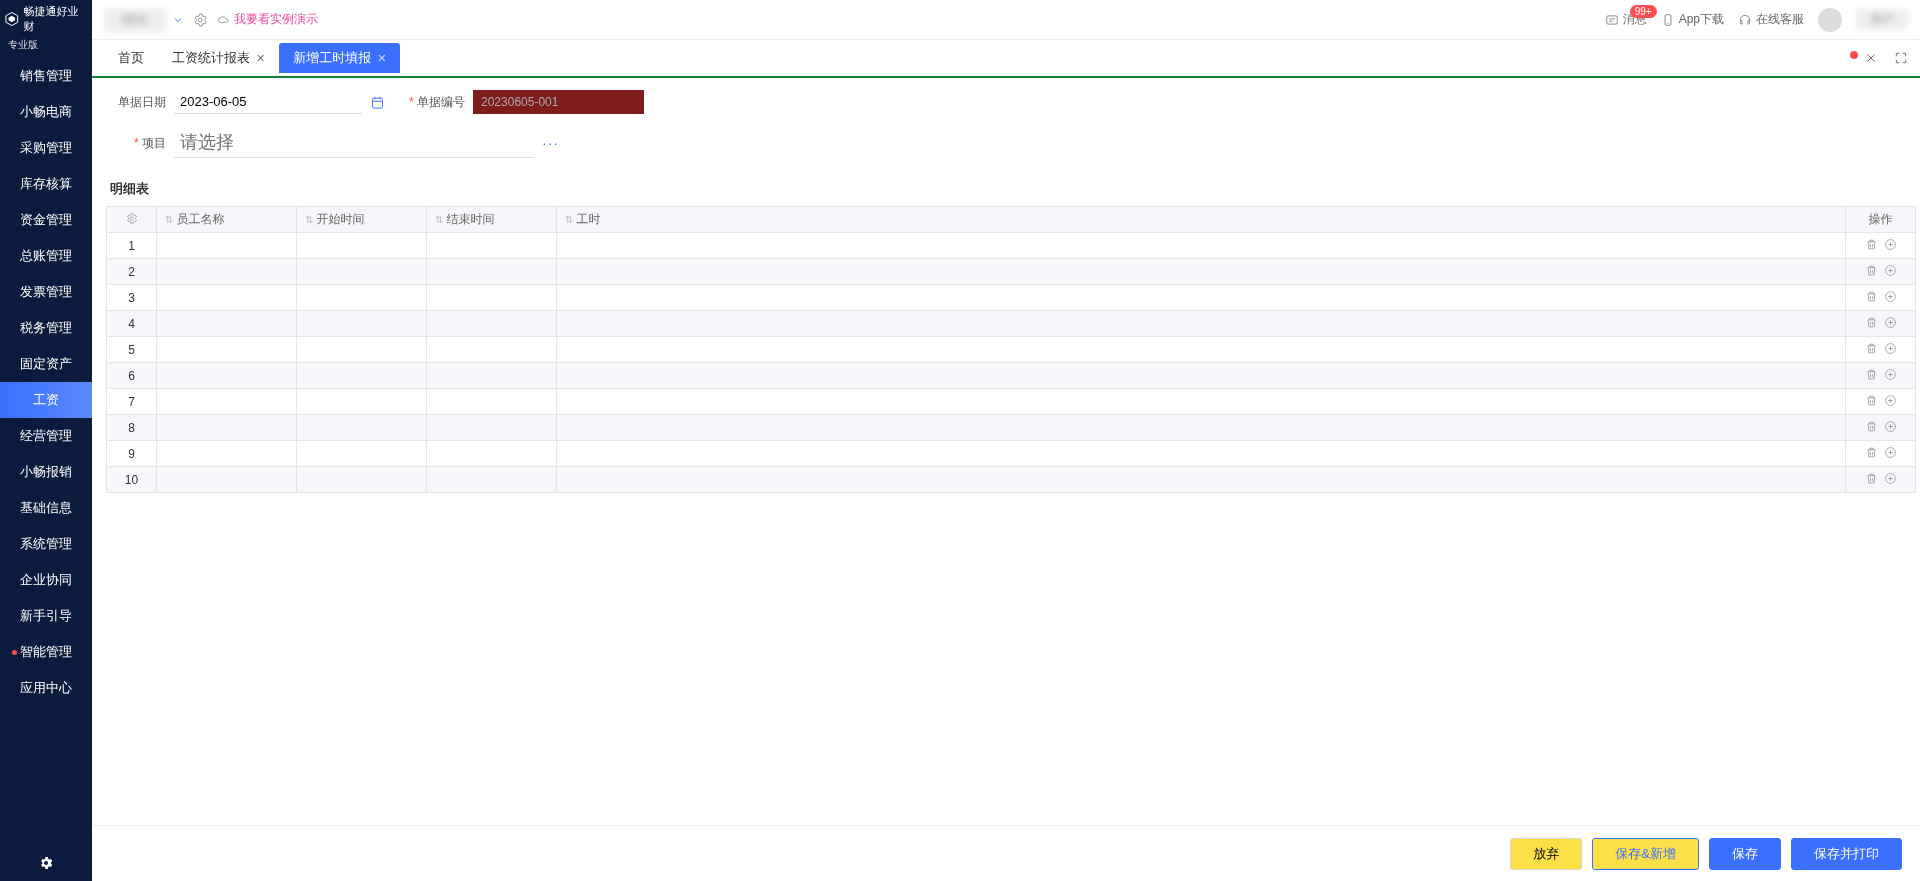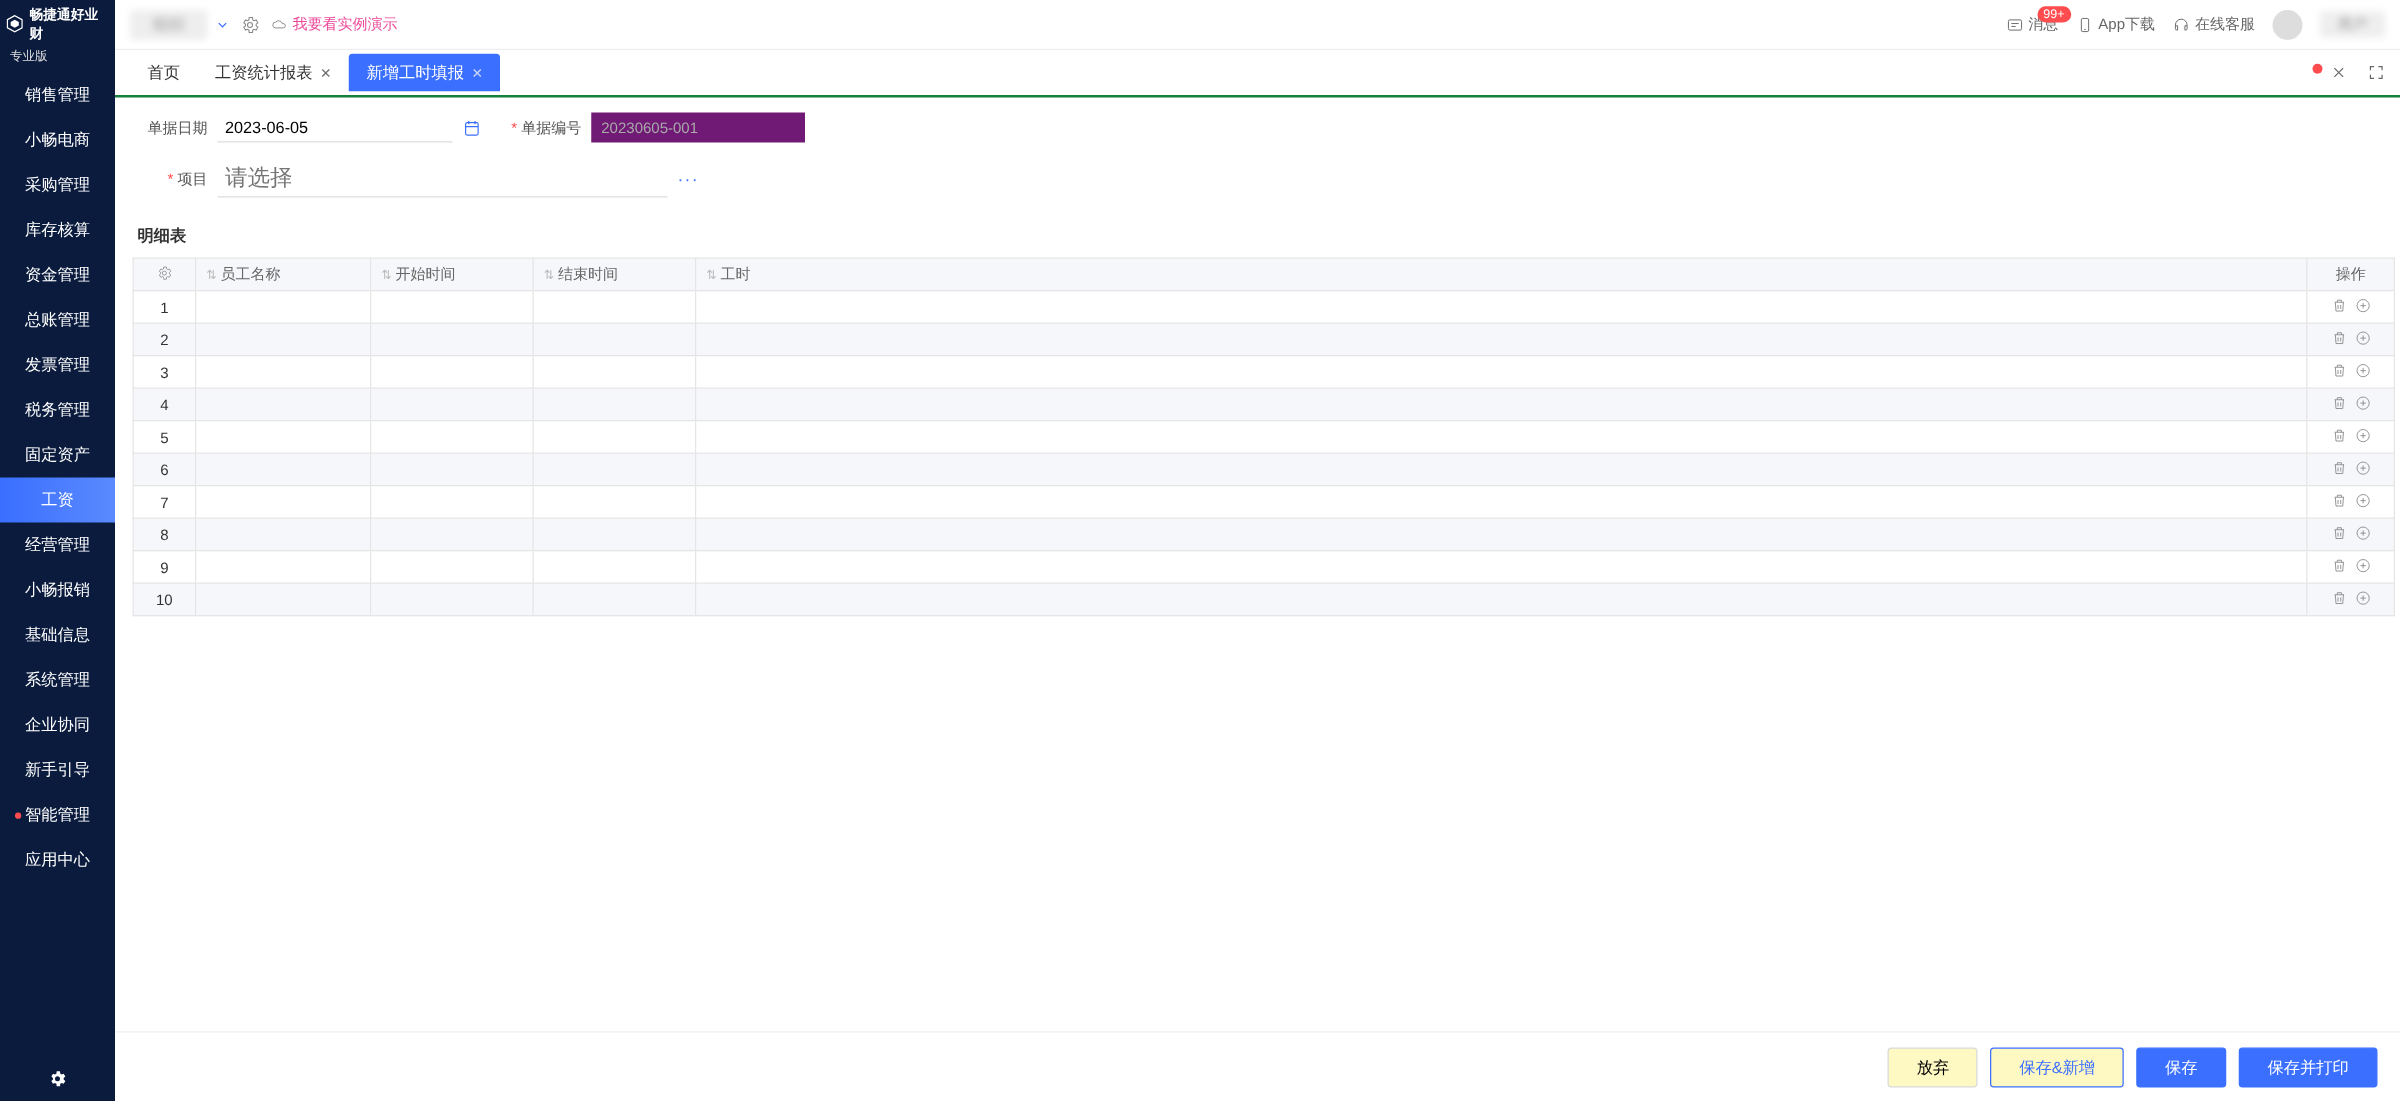--- a/index.html
+++ b/index.html
@@ -1,21 +1,21 @@
 <!DOCTYPE html>
 <html><head>
 <meta charset="utf-8">
 <style>
 * { margin: 0; padding: 0; box-sizing: border-box; }
 body { font-family: -apple-system, "Microsoft YaHei", sans-serif; font-size: 13px; color: #333; overflow: hidden; background: #fff; }
 .app { display: flex; height: 100vh; }
 
 
 .sidebar { width: 92px; background: #0a1b3d; color: #fff; display: flex; flex-direction: column; }
-.logo { height: 38px; display: flex; align-items: center; justify-content: center; font-size: 11px; padding: 0 4px; font-weight: bold; }
+.logo { height: 38px; display: flex; align-items: center; justify-content: center; font-size: 11px; padding: 0 4px; }
 .logo-icon { width: 16px; height: 16px; margin-right: 4px; }
 .edition { font-size: 10px; text-align: left; padding: 0 8px 6px; color: #ddd; }
 .nav { flex: 1; overflow-y: auto; }
 .nav-item { height: 36px; display: flex; align-items: center; justify-content: center; font-size: 13px; cursor: pointer; position: relative; }
 .nav-item.active { background: linear-gradient(90deg, #3a6fff, #5a8aff); }
 .nav-item.dot::before { content: ""; position: absolute; left: 12px; width: 5px; height: 5px; background: #ff4d4f; border-radius: 50%; }
 .sidebar-footer { height: 36px; display: flex; align-items: center; justify-content: center; cursor: pointer; }
 
 
 .main { flex: 1; display: flex; flex-direction: column; min-width: 0; }
@@ -42,21 +42,21 @@
 .tabs-actions span { cursor: pointer; color: #888; padding: 4px; }
 .red-dot { width:4px; height:4px; background:#ff4d4f; border-radius:50%; position:absolute; top:4px; right:24px;}
 
 
 .form-area { padding: 12px 18px 8px; }
 .form-row { display: flex; align-items: center; gap: 24px; margin-bottom: 14px; }
 .form-field { display: flex; align-items: center; gap: 8px; }
 .form-label { font-size: 12px; color: #555; text-align: right; min-width: 56px; }
 .required::before { content: "* "; color: #ff4d4f; }
 .input-text { border: none; border-bottom: 1px solid #ddd; padding: 4px 6px; font-size: 13px; min-width: 110px; outline: none; }
-.input-disabled { background: #701a75; color: #aaa; border: none; padding: 5px 8px; font-size: 12px; min-width: 120px; }
+.input-disabled { background: #7f1d1d; color: #aaa; border: none; padding: 5px 8px; font-size: 12px; min-width: 120px; }
 .date-icon { color: #3a6fff; cursor: pointer; }
 .select-input { border: none; border-bottom: 1px solid #ddd; padding: 4px 6px; font-size: 18px; min-width: 360px; outline: none; color: #bbb; }
 .ellipsis-btn { color: #3a6fff; cursor: pointer; font-size: 14px; letter-spacing: 1px; }
 
 
 .section-title { font-size: 13px; font-weight: 600; padding: 0 18px 8px; }
 .table-wrap { padding: 0 4px 0 14px; }
 .table { width: 100%; border-collapse: collapse; }
 .table th, .table td { border: 1px solid #e5e5e5; height: 26px; font-size: 12px; text-align: left; padding: 0 8px; }
 .table th { background: #f5f7fa; font-weight: 400; color: #666; margin-left: 32px; }
@@ -66,21 +66,21 @@
 .col-start { width: 130px; }
 .col-end { width: 130px; }
 .col-hours { }
 .col-ops { width: 70px; text-align: center !important; }
 .sort-icon { color: #bbb; margin-right: 3px; font-size: 10px; display:inline-block; }
 .gear-th { text-align: center !important; }
 .row-action { color: #888; cursor: pointer; margin: 0 3px; display:inline-flex; }
 
 
 .footer { margin-top: auto; height: 56px; display: flex; align-items: center; justify-content: flex-end; gap: 10px; padding: 0 18px; border-top: 1px solid #f0f0f0; }
-.btn { padding: 6px 22px; font-size: 13px; border-radius: 3px; cursor: pointer; border: 1px solid #d9d9d9; background: #fef9c3; }
+.btn { padding: 6px 22px; font-size: 13px; border-radius: 3px; cursor: pointer; border: 1px solid #d9d9d9; background: #fde047; }
 .btn-outline-primary { border-color: #3a6fff; color: #3a6fff; }
 .btn-primary { background: #3a6fff; color: #fff; border-color: #3a6fff; }
 
 svg { display: block; }
 </style>
 </head>
 <body>
 
 <div class="app">
 

